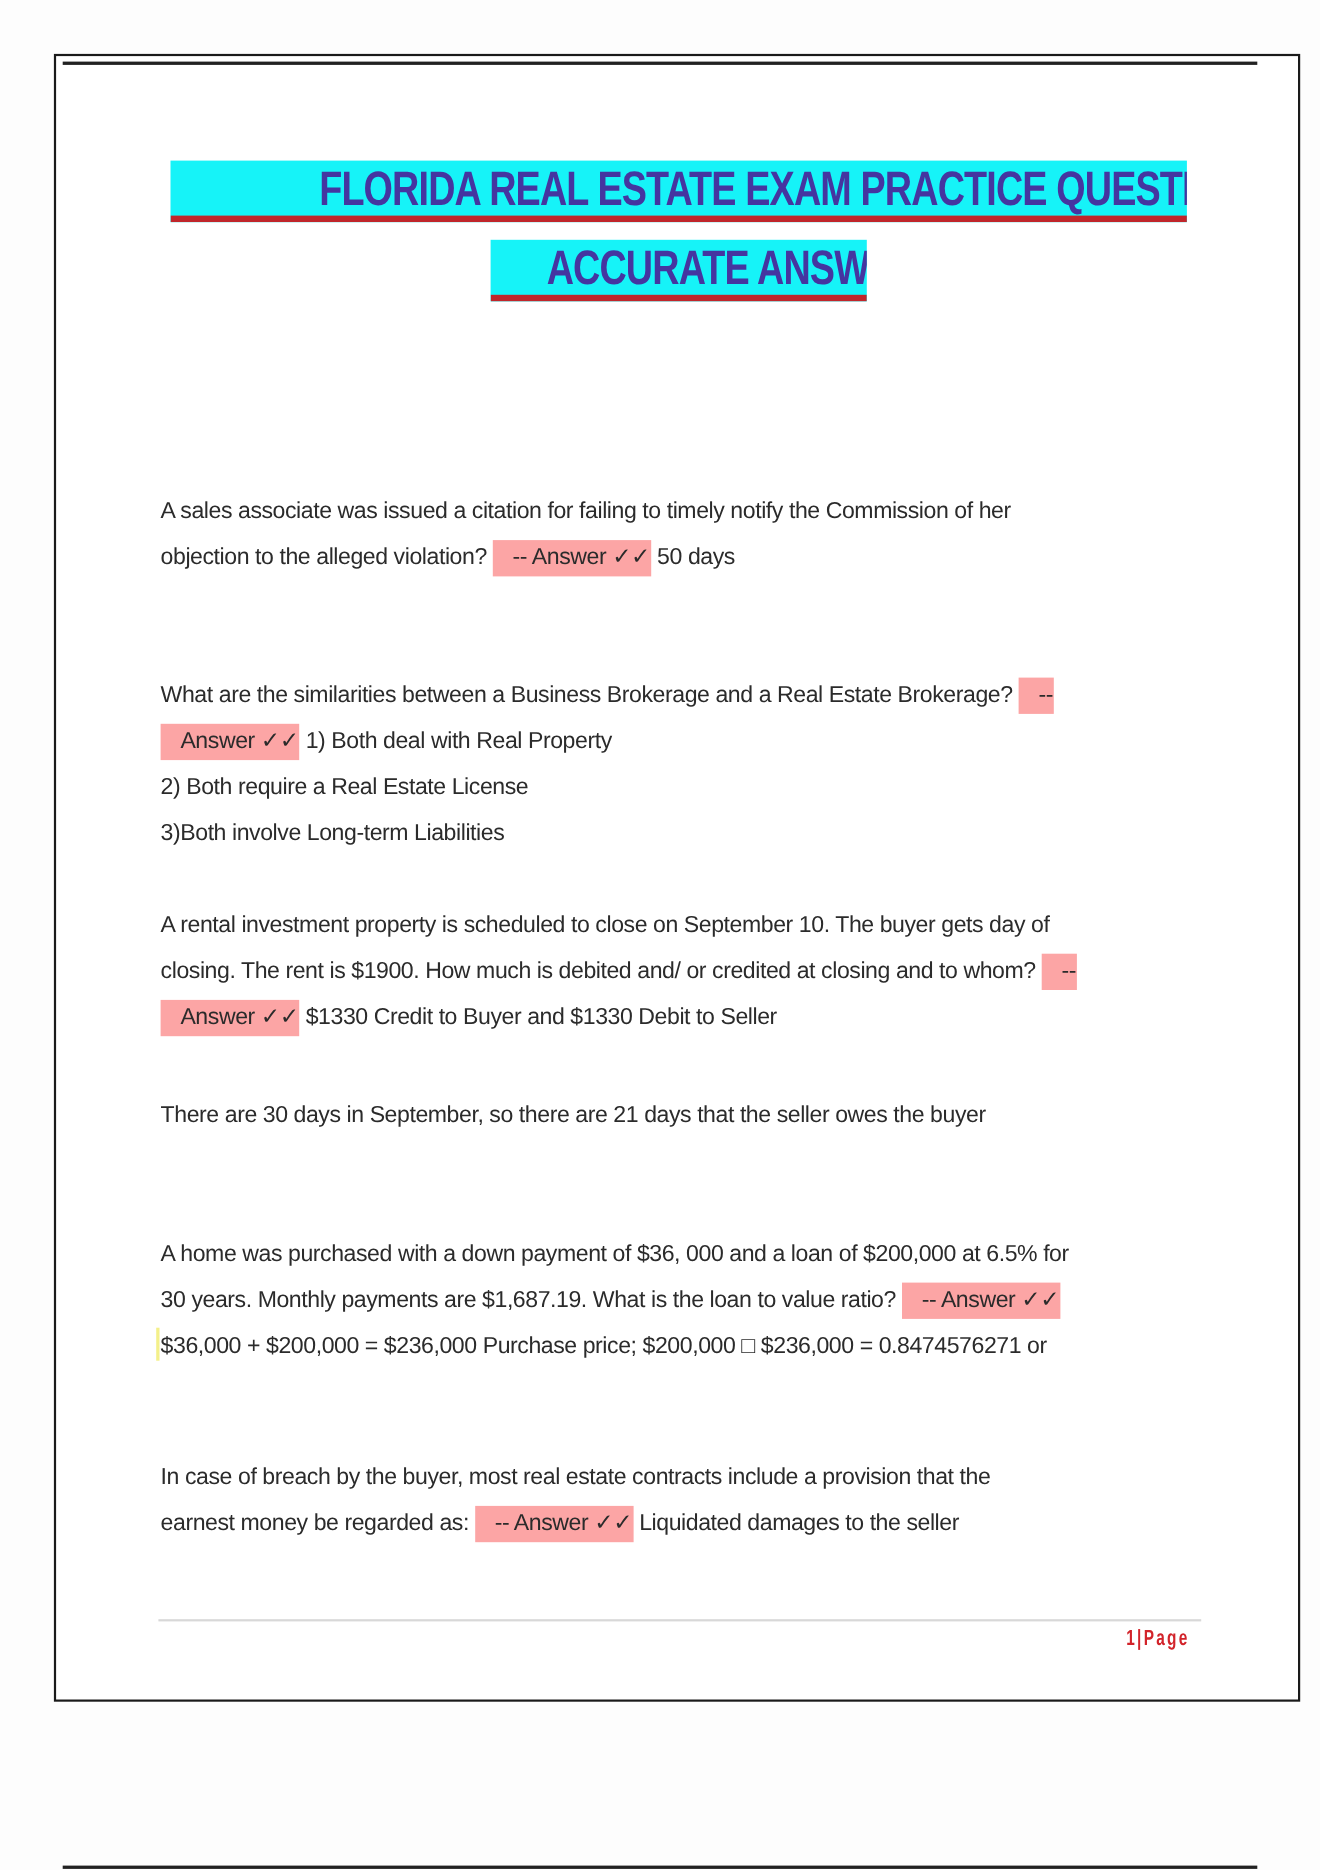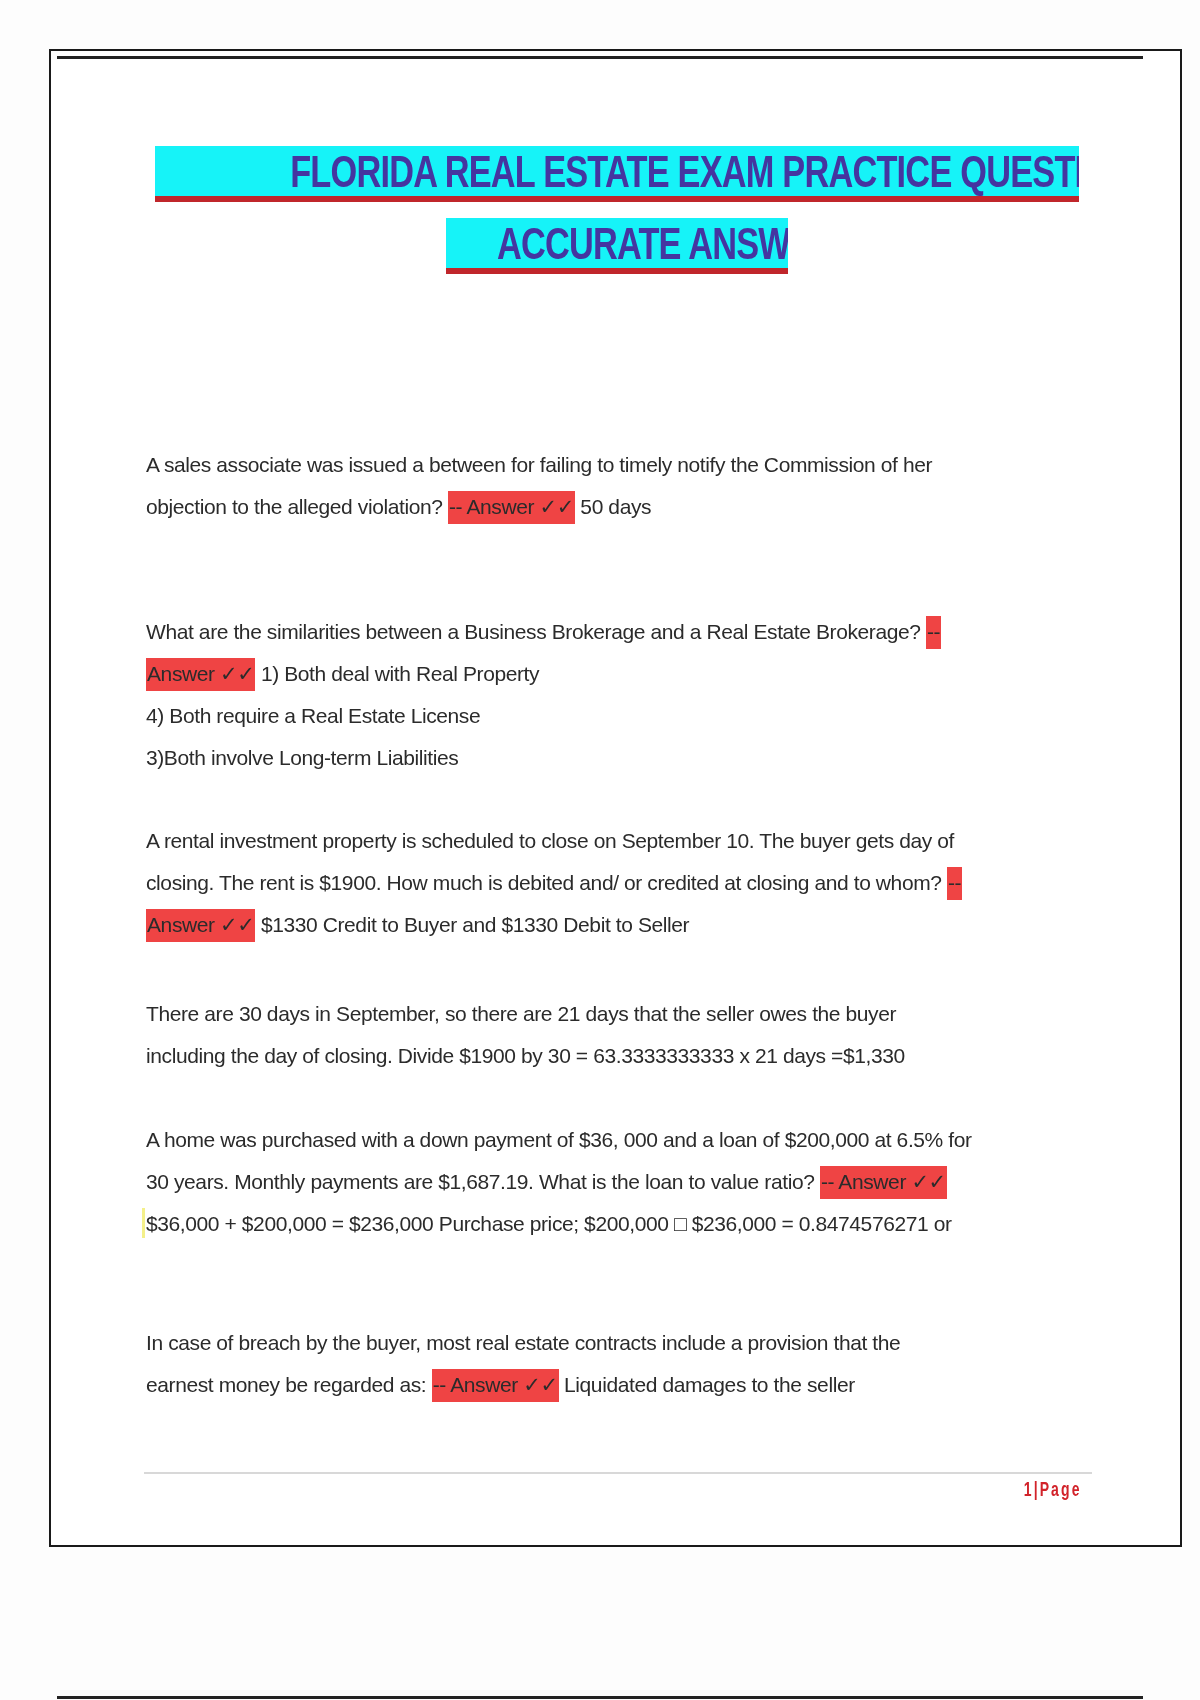--- a/index.html
+++ b/index.html
@@ -88,22 +88,22 @@
     line-height: 42px;
     color: #2b2b2b;
     letter-spacing: -0.4px;
   }
   .para .line {
     display: block;
     white-space: nowrap;
     height: 42px;
   }
   .hl {
-    background: #ef4444;
-    padding: 4px 1px 6px 1px;
+    background: #fca5a5;
+    padding: 4px 1px 6px 18px;
   }
   .hl-sliver {
     display: inline-block;
     width: 3px;
     height: 30px;
     background: #f4f08a;
     vertical-align: -7px;
     margin-right: 1px;
     margin-left: -4px;
   }
@@ -137,40 +137,39 @@
 <div class="title-line" id="title-1">
   <span class="txt">FLORIDA REAL ESTATE  EXAM PRACTICE QUESTIONS WITH</span>
   <span class="underline-bar"></span>
 </div>
 <div class="title-line" id="title-2">
   <span class="txt">ACCURATE ANSWERS</span>
   <span class="underline-bar"></span>
 </div>
 
 <div class="para" style="top:444px">
-  <span class="line">A sales associate was issued a between for failing to timely notify the Commission of her</span>
+  <span class="line">A sales associate was issued a citation for failing to timely notify the Commission of her</span>
   <span class="line"><span>objection to the alleged violation? </span><span class="hl">-- Answer ✓✓</span><span> 50 days</span></span>
 </div>
 
 <div class="para" style="top:611px">
   <span class="line"><span>What are the similarities between a Business Brokerage and a Real Estate Brokerage? </span><span class="hl">--</span></span>
   <span class="line"><span class="hl">Answer ✓✓</span><span> 1) Both deal with Real Property</span></span>
-  <span class="line">4) Both require a Real Estate License</span>
+  <span class="line">2) Both require a Real Estate License</span>
   <span class="line">3)Both involve Long-term Liabilities</span>
 </div>
 
 <div class="para" style="top:820px">
   <span class="line">A rental investment property is scheduled to close on September 10. The buyer gets day of</span>
   <span class="line"><span>closing. The rent is $1900. How much is debited and/ or credited at closing and to whom? </span><span class="hl">--</span></span>
   <span class="line"><span class="hl">Answer ✓✓</span><span> $1330 Credit to Buyer and $1330 Debit to Seller</span></span>
 </div>
 
 <div class="para" style="top:993px">
   <span class="line">There are 30 days in September, so there are 21 days that the seller owes the buyer</span>
-  <span class="line">including the day of closing. Divide $1900 by 30 = 63.3333333333 x 21 days =$1,330</span>
 </div>
 
 <div class="para" style="top:1119px">
   <span class="line">A home was purchased with a down payment of $36, 000 and a loan of $200,000 at 6.5% for</span>
   <span class="line"><span>30 years. Monthly payments are $1,687.19. What is the loan to value ratio? </span><span class="hl">-- Answer ✓✓</span></span>
   <span class="line"><span class="hl-sliver"></span><span>$36,000 + $200,000 = $236,000 Purchase price; $200,000 □ $236,000 = 0.8474576271 or</span></span>
 </div>
 
 <div class="para" style="top:1322px">
   <span class="line">In case of breach by the buyer, most real estate contracts include a provision that the</span>

